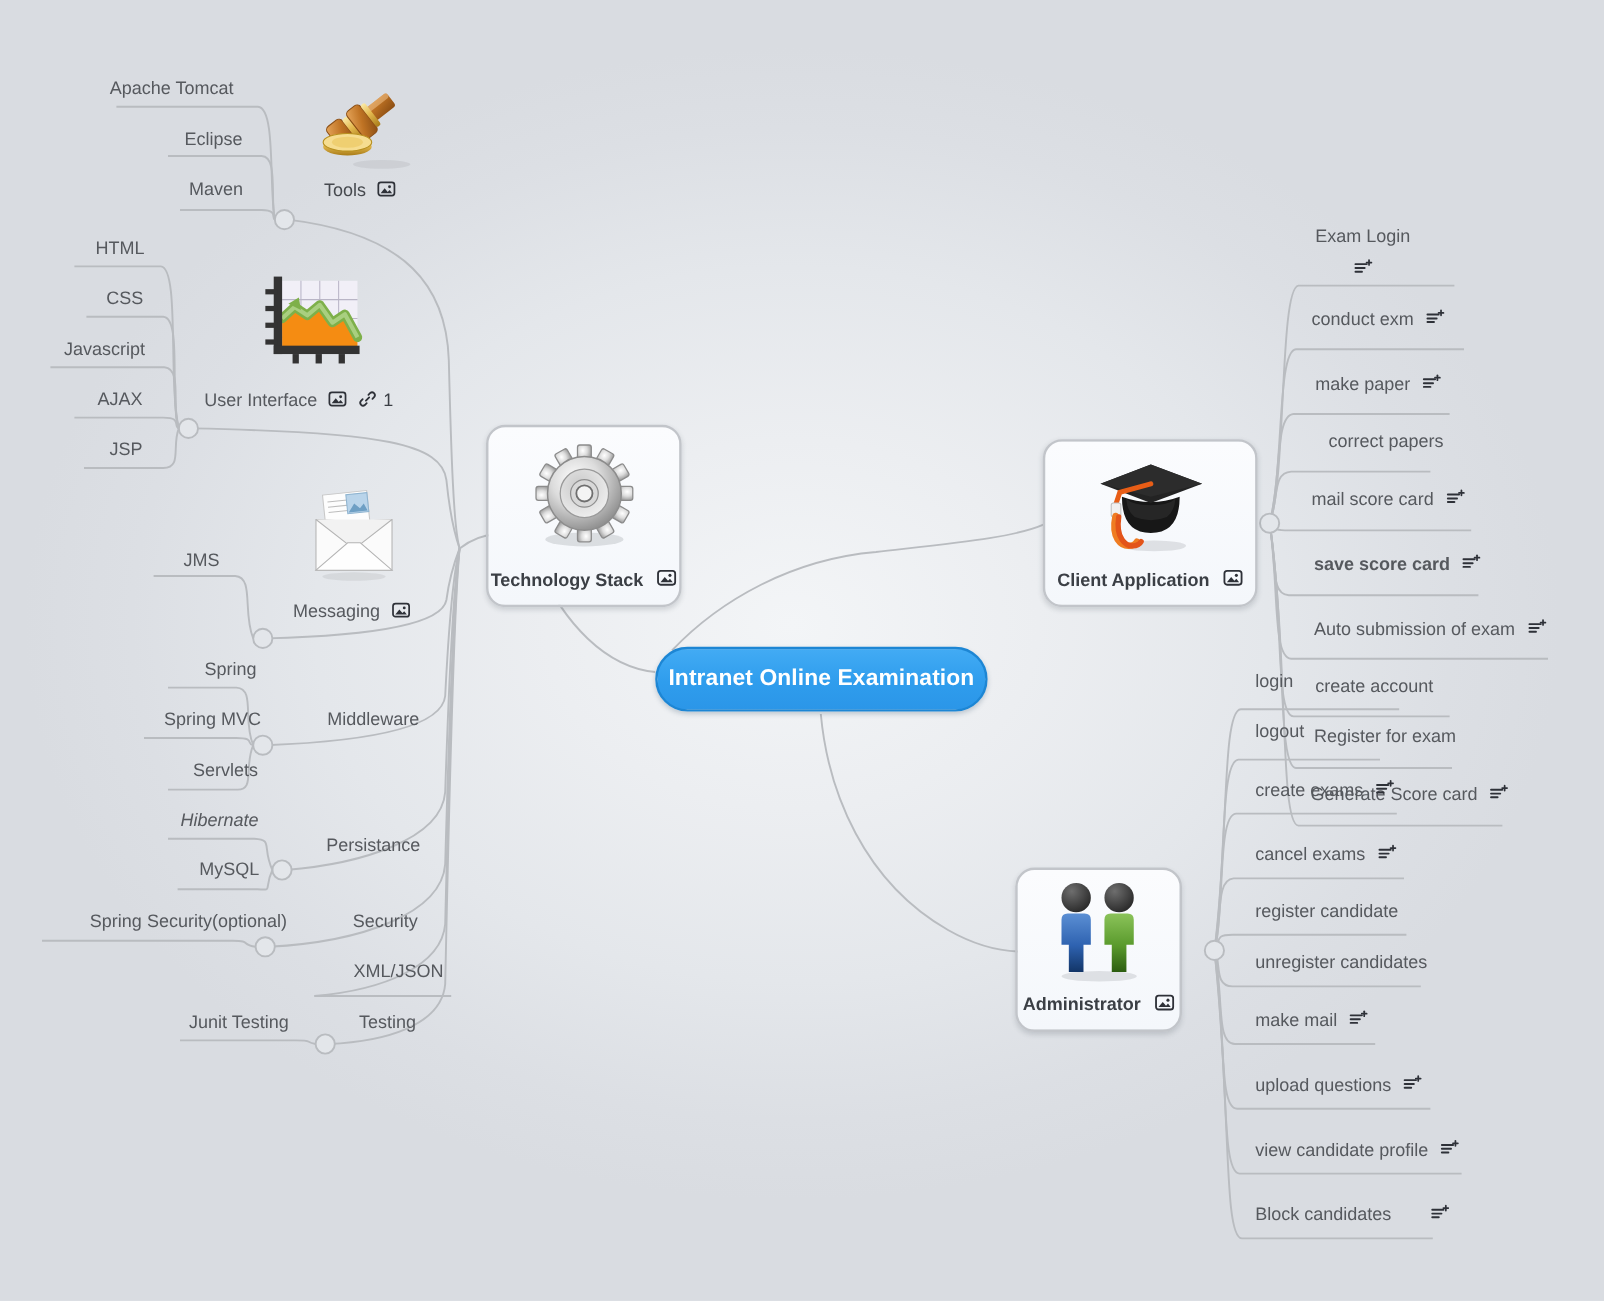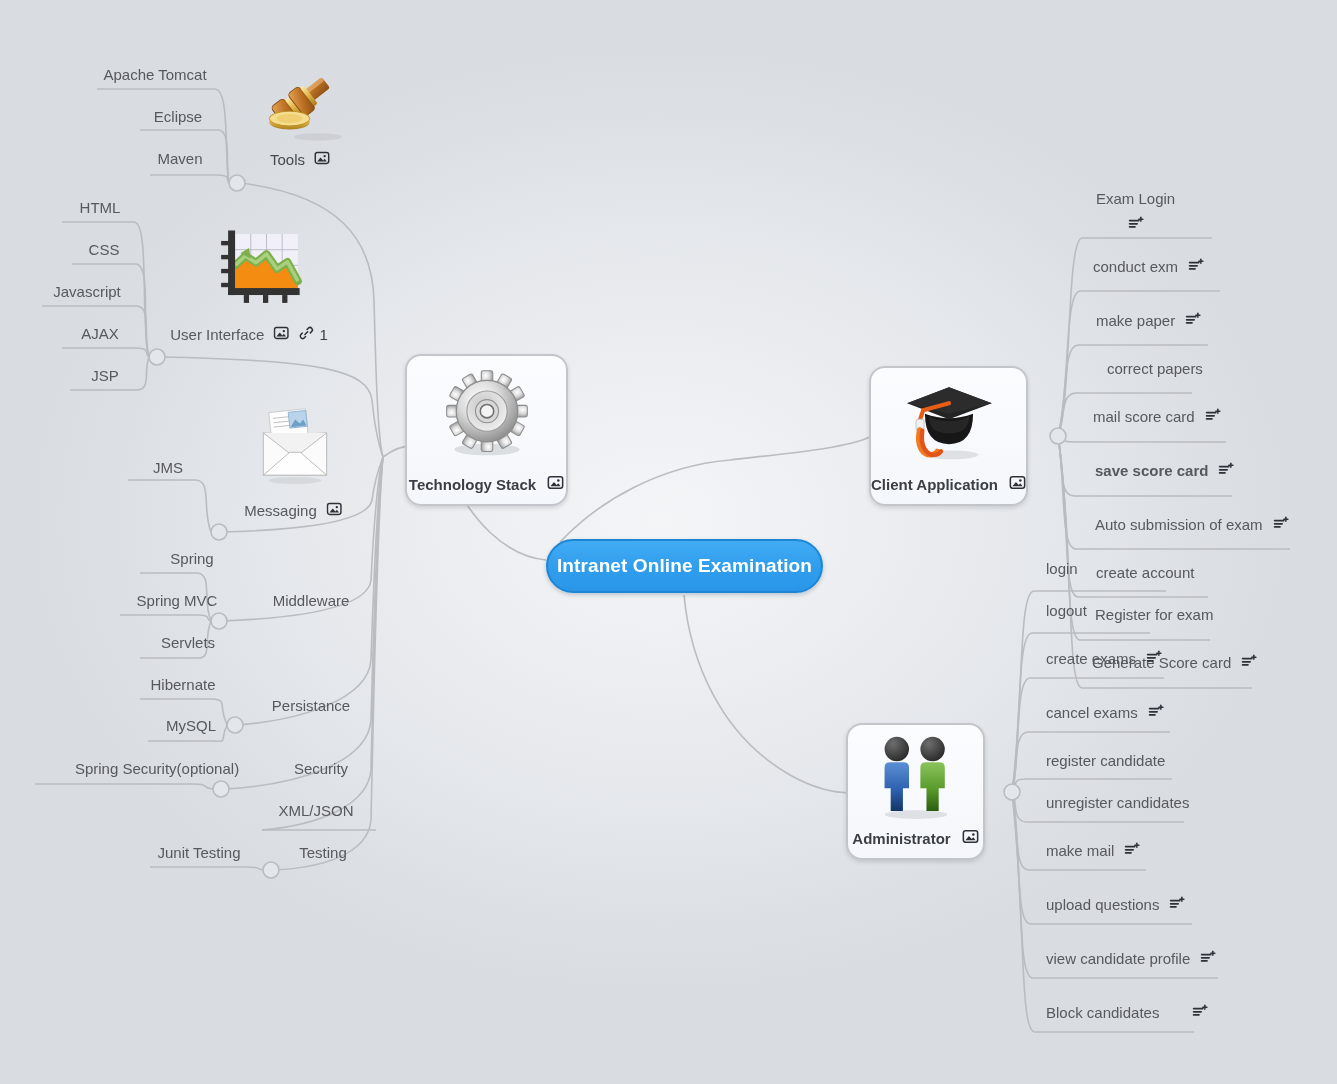--- a/index.html
+++ b/index.html
@@ -233,21 +233,21 @@
     <span class="ico">
       <svg width="17" height="17" viewBox="0 0 20 20">
           <rect x="1.6" y="3.2" width="16.8" height="13.6" rx="2.6" fill="none" stroke="#2e3138" stroke-width="1.8"></rect>
           <circle cx="13.3" cy="7.6" r="1.5" fill="#2e3138"></circle>
           <path d="M4 14.4 L8.2 9.3 L11.4 13 L13.3 11 L16 14.4 Z" fill="#2e3138"></path>
         </svg>
     </span>
   </div>
 </div>
 
-<div class="bignode" style="left:869px;top:366px;width:159px;height:140px;">
+<div class="bignode" style="left:869px;top:366px;width:179px;height:140px;">
   <div class="art">
     <svg width="100" height="82" viewBox="0 0 110 92" aria-hidden="true">
       <ellipse cx="58" cy="84" rx="30" ry="5" fill="#b9bcc0" opacity=".4"></ellipse>
       <path d="M28,38 q0,34 27,34 q27,0 27,-34 q-27,10 -54,0 Z" fill="#171717"></path>
       <path d="M32,40 q6,6 23,6 q17,0 23,-6 q-1,12 -8,17 q-15,6 -30,0 q-7,-5 -8,-17 Z" fill="#2d2d2d" opacity=".7"></path>
       <path d="M8,26 L55,8 L103,26 L55,44 Z" fill="#232323"></path>
       <path d="M8,26 L55,8 L103,26 L55,38 Z" fill="#2c2c2c"></path>
       <circle cx="55" cy="26" r="2.6" fill="#3a3a3a"></circle>
       <path d="M55,26 L26,34 L22,46" stroke="#e85d16" stroke-width="4.6" fill="none" stroke-linecap="round"></path>
       <rect x="18" y="44" width="9" height="13" rx="2" fill="#f0f0f0" stroke="#c0c0c0"></rect>
@@ -423,28 +423,28 @@
 
 <div class="lbl c" style="left:311px;top:600px;">
   <span>Middleware</span>
   </div>
 <div class="lbl c" style="left:311px;top:705px;">
   <span>Persistance</span>
   </div>
 <div class="lbl c" style="left:321px;top:768px;">
   <span>Security</span>
   </div>
-<div class="lbl c" style="left:316px;top:810px;">
+<div class="lbl c" style="left:332px;top:810px;">
   <span>XML/JSON</span>
   </div>
 <div class="lbl c" style="left:323px;top:852px;">
   <span>Testing</span>
   </div>
 
-<div class="lbl c" style="left:155px;top:74px;">
+<div class="lbl c" style="left:143px;top:74px;">
     <span>Apache Tomcat</span>
   </div>
 <div class="lbl c" style="left:178px;top:116px;">
     <span>Eclipse</span>
   </div>
 <div class="lbl c" style="left:180px;top:158px;">
     <span>Maven</span>
   </div>
 
 <div class="lbl c" style="left:100px;top:207px;">
@@ -470,21 +470,21 @@
 <div class="lbl c" style="left:192px;top:558px;">
     <span>Spring</span>
   </div>
 <div class="lbl c" style="left:177px;top:600px;">
     <span>Spring MVC</span>
   </div>
 <div class="lbl c" style="left:188px;top:642px;">
     <span>Servlets</span>
   </div>
 
-<div class="lbl c" style="left:183px;top:684px;">
+<div class="lbl c" style="left:183px;top:684px;font-style:italic;">
     <span>Hibernate</span>
   </div>
 <div class="lbl c" style="left:191px;top:725px;">
     <span>MySQL</span>
   </div>
 
 <div class="lbl c" style="left:157px;top:768px;">
     <span>Spring Security(optional)</span>
   </div>
 

